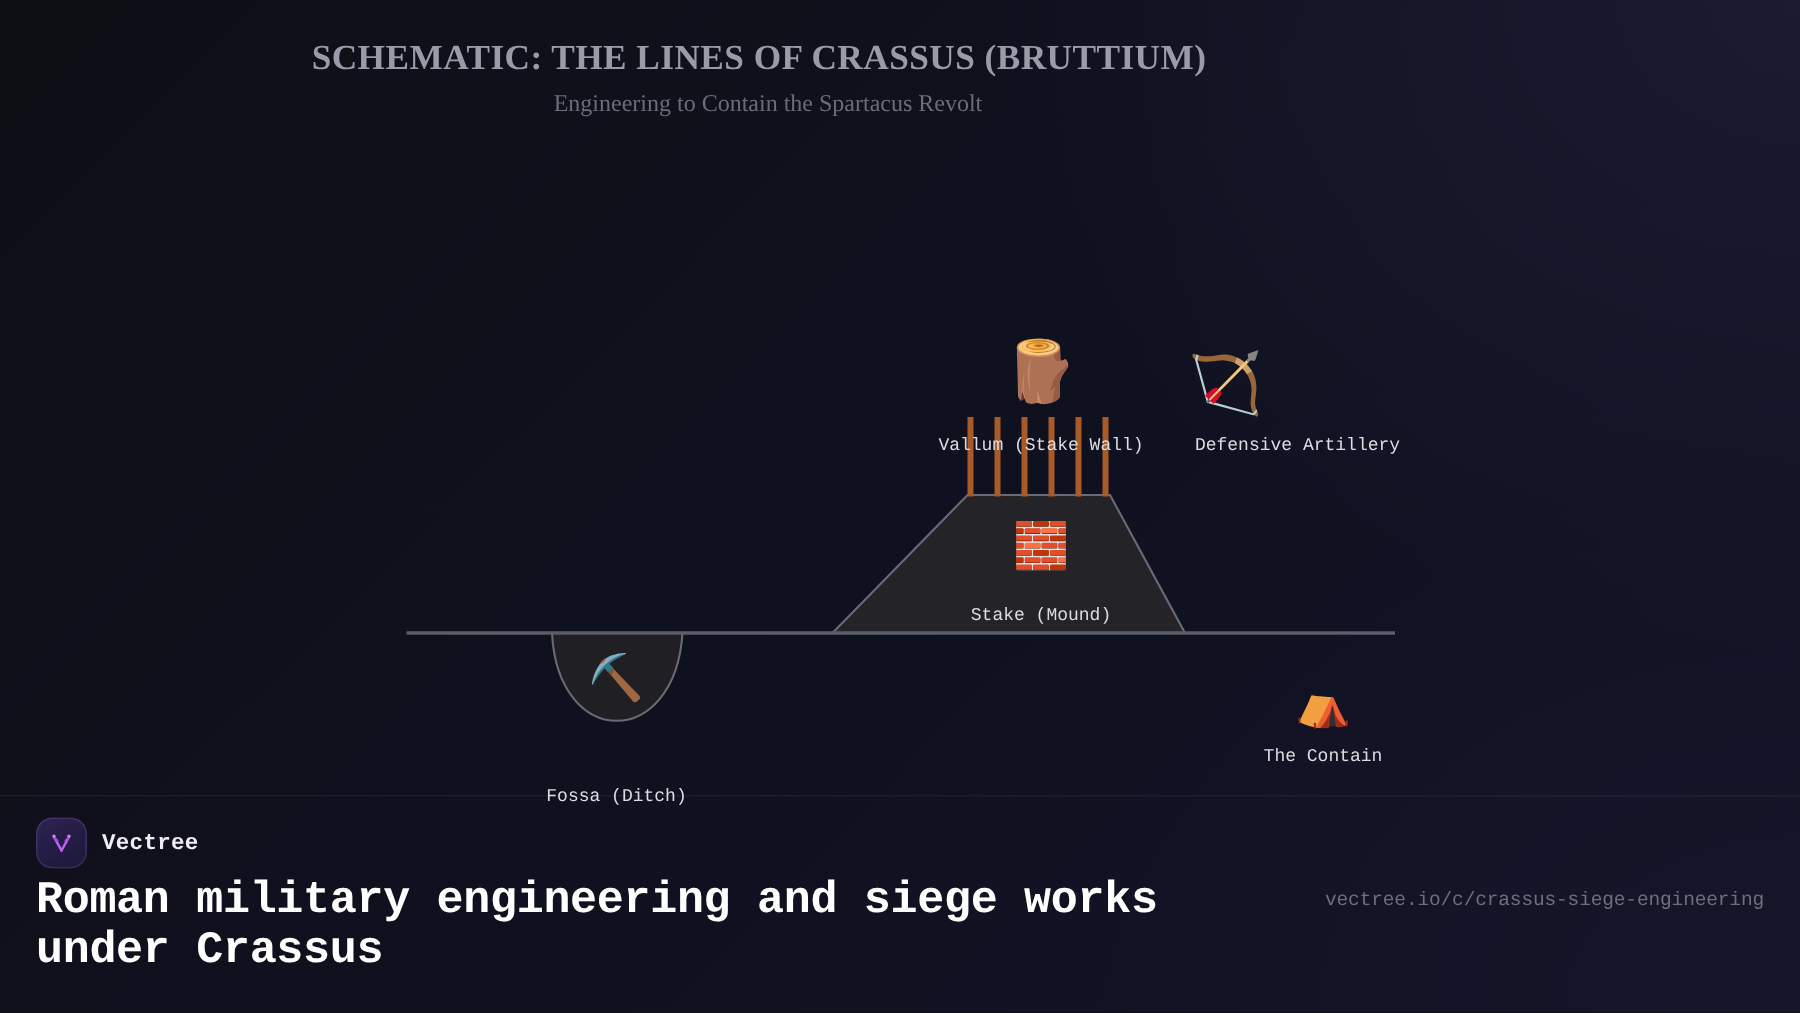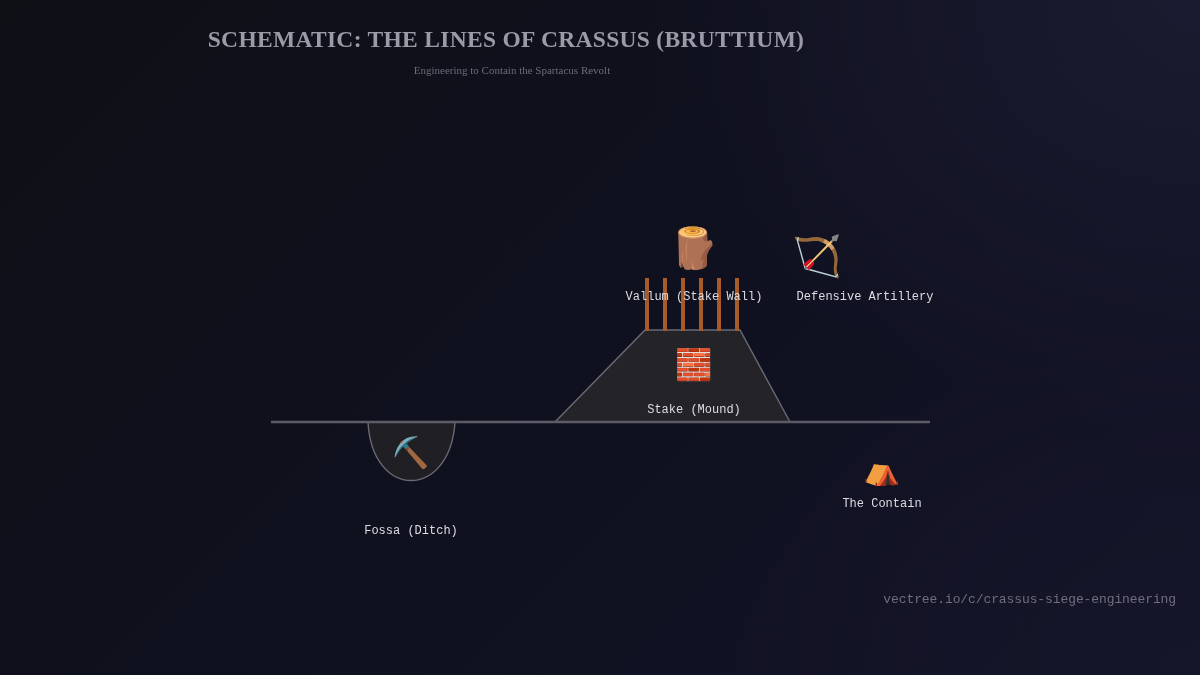--- a/index.html
+++ b/index.html
@@ -32,21 +32,21 @@
     font-family: "Liberation Serif", serif;
     font-weight: bold;
     font-size: 23.5px;
     letter-spacing: 0.3px;
     color: #9a9aa8;
     line-height: 30px;
     margin: 0;
   }
   .subtitle {
     font-family: "Liberation Serif", serif;
-    font-size: 11px;
+    font-size: 16px;
     color: #6b6b7b;
     line-height: 20px;
     margin: 6px 0 0 12px;
   }
 
   
   .stage {
     position: absolute;
     left: 0;
     top: 0;
@@ -171,16 +171,35 @@
     <div class="node-icon sm" style="left:882px; top:455px;">⛺</div>
 
     <div class="node-label" style="left:694px; top:290px;">Vallum (Stake Wall)</div>
     <div class="node-label" style="left:817px; top:290px;margin-left:48px;">Defensive Artillery</div>
     <div class="node-label" style="left:694px; top:403px;">Stake (Mound)</div>
     <div class="node-label" style="left:411px; top:524px;">Fossa (Ditch)</div>
     <div class="node-label" style="left:882px; top:497px;">The Contain</div>
 
   </div>
 
+  <div class="footer">
+
+    <div class="brand">
+      <div class="brand-mark">
+        <svg width="20" height="20" viewBox="0 0 20 20">
+          <path d="M5 6 L10 15 L15 6" fill="none" stroke="#c061f0" stroke-width="1.7" stroke-linecap="round" stroke-linejoin="round"></path>
+          <path d="M5 6 L7.4 8.6" fill="none" stroke="#a84ae0" stroke-width="1.4" stroke-linecap="round"></path>
+          <path d="M15 6 L12.6 8.6" fill="none" stroke="#a84ae0" stroke-width="1.4" stroke-linecap="round"></path>
+          <circle cx="5" cy="5.4" r="1.15" fill="#d87ff5"></circle>
+          <circle cx="15" cy="5.4" r="1.15" fill="#d87ff5"></circle>
+          <circle cx="10" cy="15" r="0.9" fill="#c061f0"></circle>
+        </svg>
+      </div>
+      <div class="brand-name">Vectree</div>
+    </div>
+
+    <h2 class="headline">Roman military engineering and siege works under Crassus</h2>
+
+  </div>
 
   <div class="url">vectree.io/c/crassus-siege-engineering</div>
 
 </div>
 
 </body></html>

